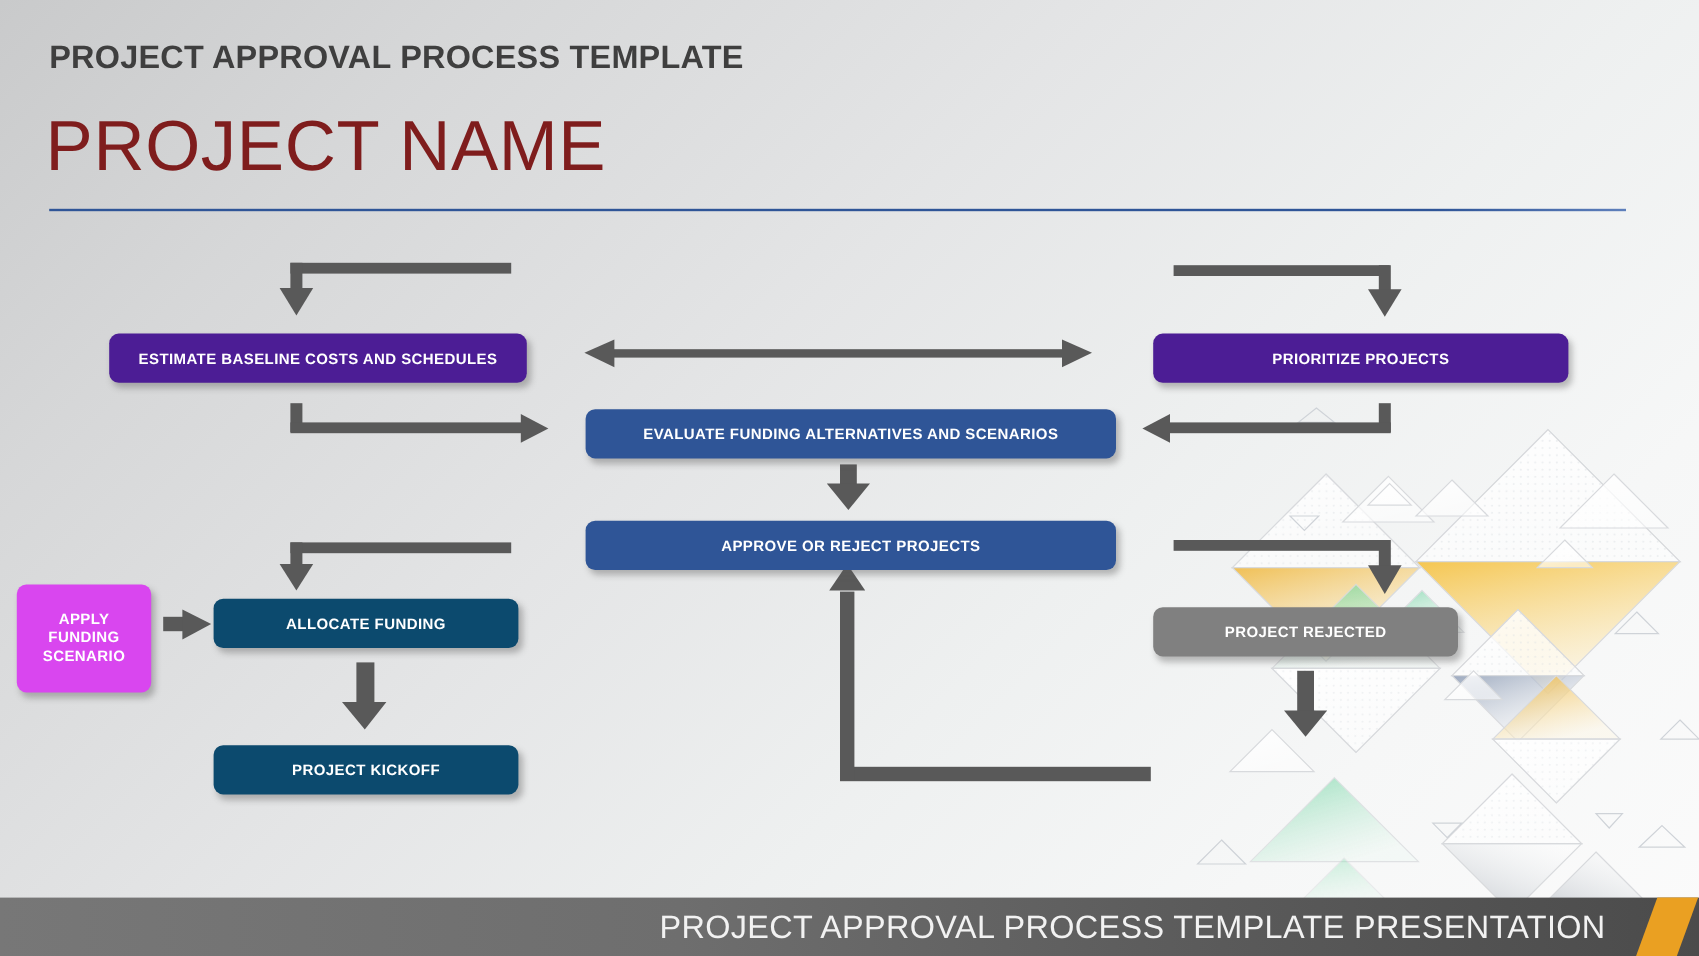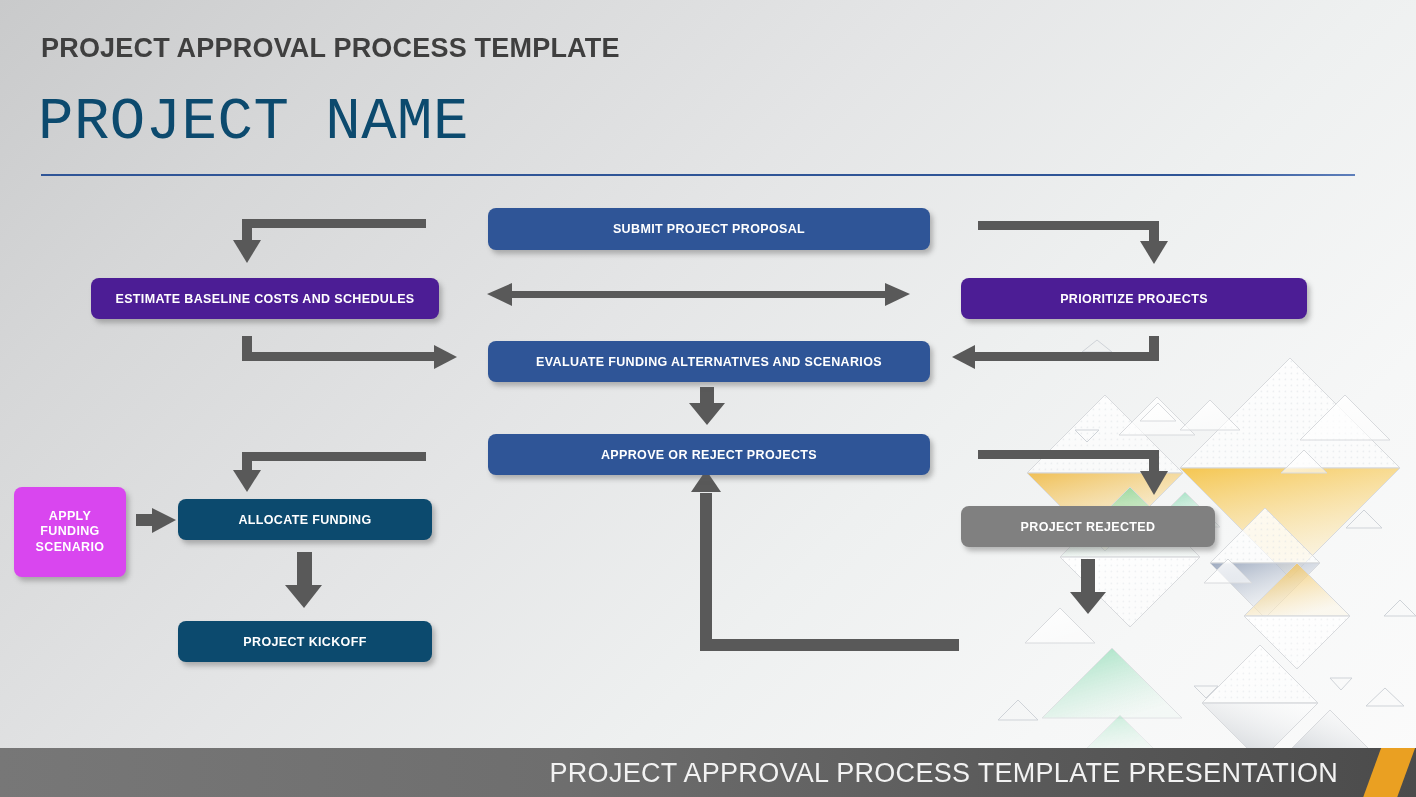--- a/index.html
+++ b/index.html
@@ -15,21 +15,21 @@
 
   
   .hdr-kicker{
     position:absolute;left:41px;top:33px;
     font-size:27px;font-weight:bold;letter-spacing:.2px;
     color:#3f3f3f;white-space:nowrap;
   }
   .hdr-title{
     position:absolute;left:38px;top:93px;
     font-size:59px;font-weight:400;letter-spacing:.5px;
-    color:#0c4a6e;white-space:nowrap;line-height:1;font-family:Liberation Mono, monospace;
+    color:#7f1d1d;white-space:nowrap;line-height:1;
   }
   .hdr-rule{
     position:absolute;left:41px;top:174px;width:1314px;height:2px;
     background:linear-gradient(90deg,#2f5597 0%,#2f5597 88%,#5e7fbb 100%);
   }
 
   
   .box{
     position:absolute;border-radius:8px;
     display:flex;align-items:center;justify-content:center;
@@ -225,23 +225,20 @@
       </g>
 
       <g>
         <rect x="700" y="639" width="259" height="12"></rect>
         <rect x="700" y="493" width="12" height="157"></rect>
         <polygon points="706,470 691,492 721,492"></polygon>
       </g>
     </g>
   </svg>
 
-  <div class="box b-blue" style="left:488px;top:208px;width:442px;height:42px;">
-    <span>SUBMIT PROJECT PROPOSAL</span>
-  </div>
 
   <div class="box b-orange" style="left:91px;top:278px;width:348px;height:41px;">
     <span>ESTIMATE BASELINE COSTS AND SCHEDULES</span>
   </div>
 
   <div class="box b-orange" style="left:961px;top:278px;width:346px;height:41px;">
     <span>PRIORITIZE PROJECTS</span>
   </div>
 
   <div class="box b-blue" style="left:488px;top:341px;width:442px;height:41px;">

